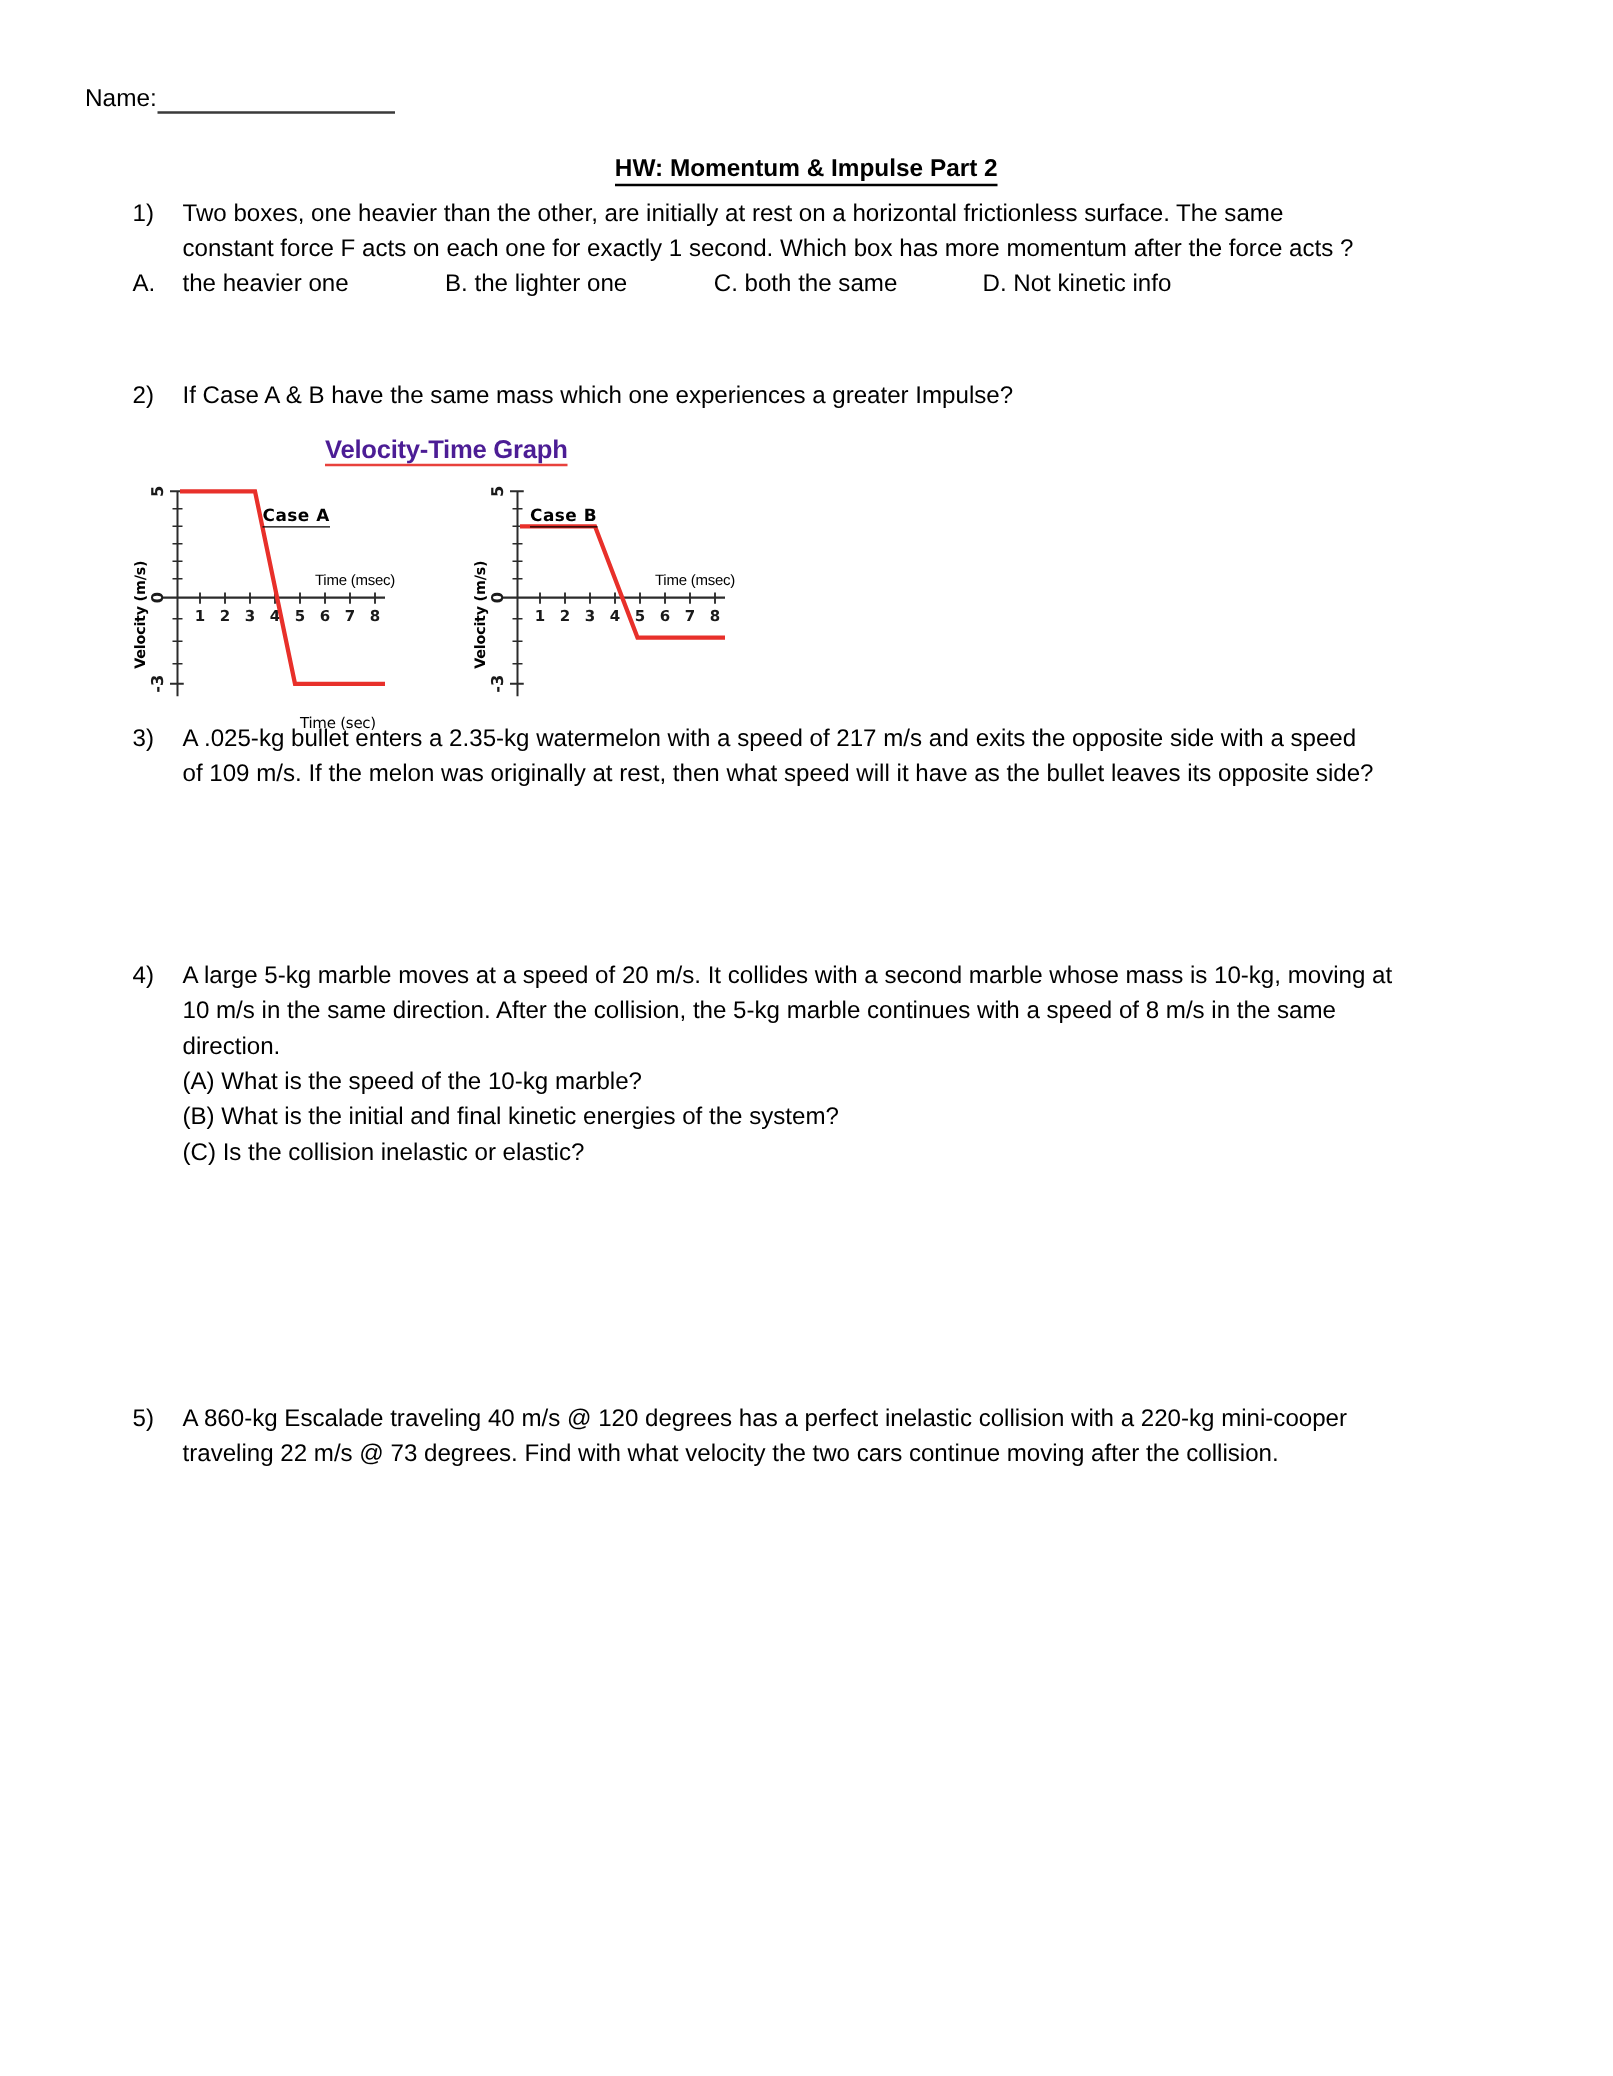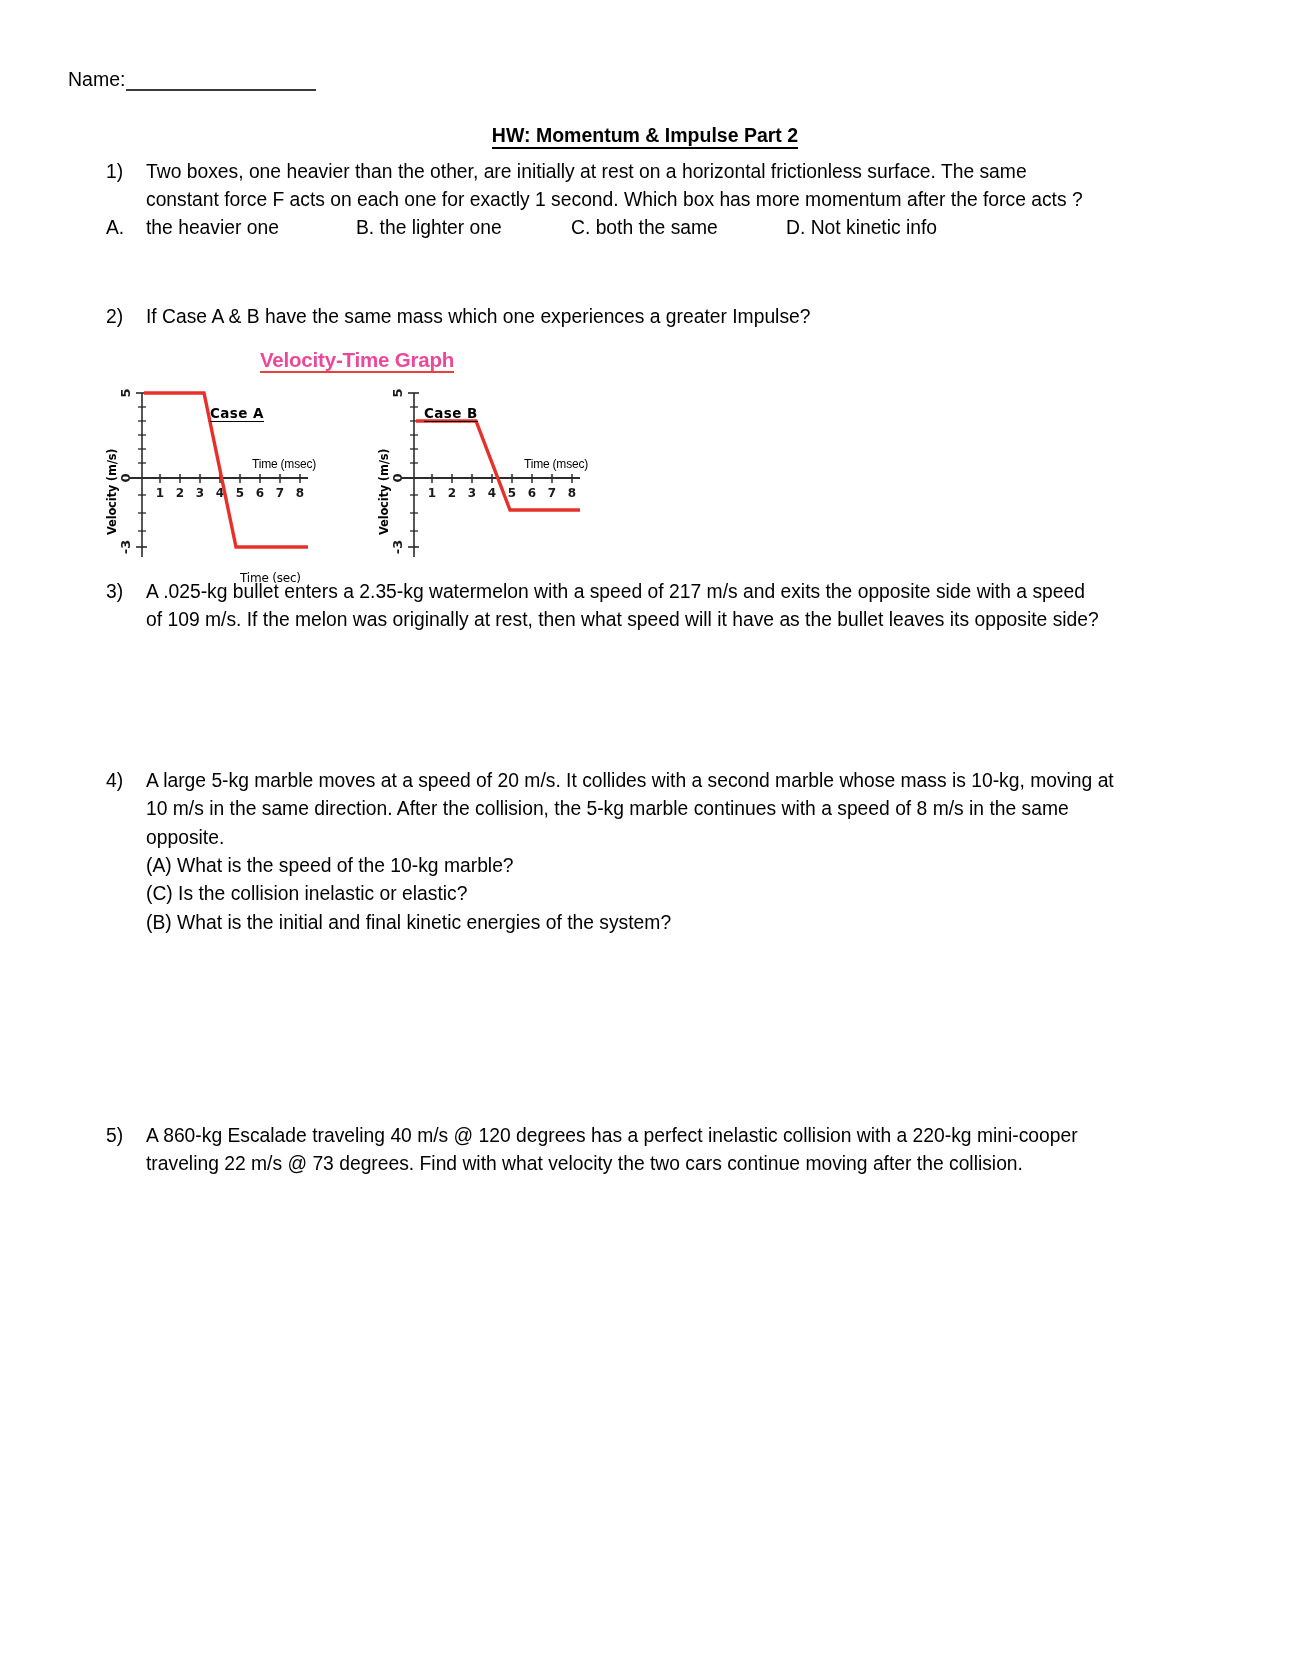--- a/index.html
+++ b/index.html
@@ -102,21 +102,21 @@
     top: 345px;
     width: 600px;
     height: 225px;
   }
   .fig-title {
     position: absolute;
     left: 160px;
     top: 3px;
     font-size: 20.5px;
     font-weight: bold;
-    color: #ec4899;
+    color: #4c1d95;
     letter-spacing: -0.2px;
   }
   .fig-title span {
     border-bottom: 2px solid #e8413c;
     padding-bottom: 0px;
   }
 
   .chart {
     position: absolute;
     width: 250px;
@@ -317,24 +317,24 @@
       <span class="sub-line">A .025-kg bullet enters a 2.35-kg watermelon with a speed of 217 m/s and exits the opposite side with a speed</span>
       <span class="sub-line">of 109 m/s. If the melon was originally at rest, then what speed will it have as the bullet leaves its opposite side?</span>
     </div>
   </div>
 
   <div class="q" id="q4">
     <div class="q-num">4)</div>
     <div class="q-body">
       <span class="sub-line">A large 5-kg marble moves at a speed of 20 m/s. It collides with a second marble whose mass is 10-kg, moving at</span>
       <span class="sub-line">10 m/s in the same direction. After the collision, the 5-kg marble continues with a speed of 8 m/s in the same</span>
-      <span class="sub-line">opposite.</span>
+      <span class="sub-line">direction.</span>
       <span class="sub-line">(A) What is the speed of the 10-kg marble?</span>
+      <span class="sub-line">(B) What is the initial and final kinetic energies of the system?</span>
       <span class="sub-line">(C) Is the collision inelastic or elastic?</span>
-      <span class="sub-line">(B) What is the initial and final kinetic energies of the system?</span>
     </div>
   </div>
 
   <div class="q" id="q5">
     <div class="q-num">5)</div>
     <div class="q-body">
       <span class="sub-line">A 860-kg Escalade traveling 40 m/s @ 120 degrees has a perfect inelastic collision with a 220-kg mini-cooper</span>
       <span class="sub-line">traveling 22 m/s @ 73 degrees. Find with what velocity the two cars continue moving after the collision.</span>
     </div>
   </div>

